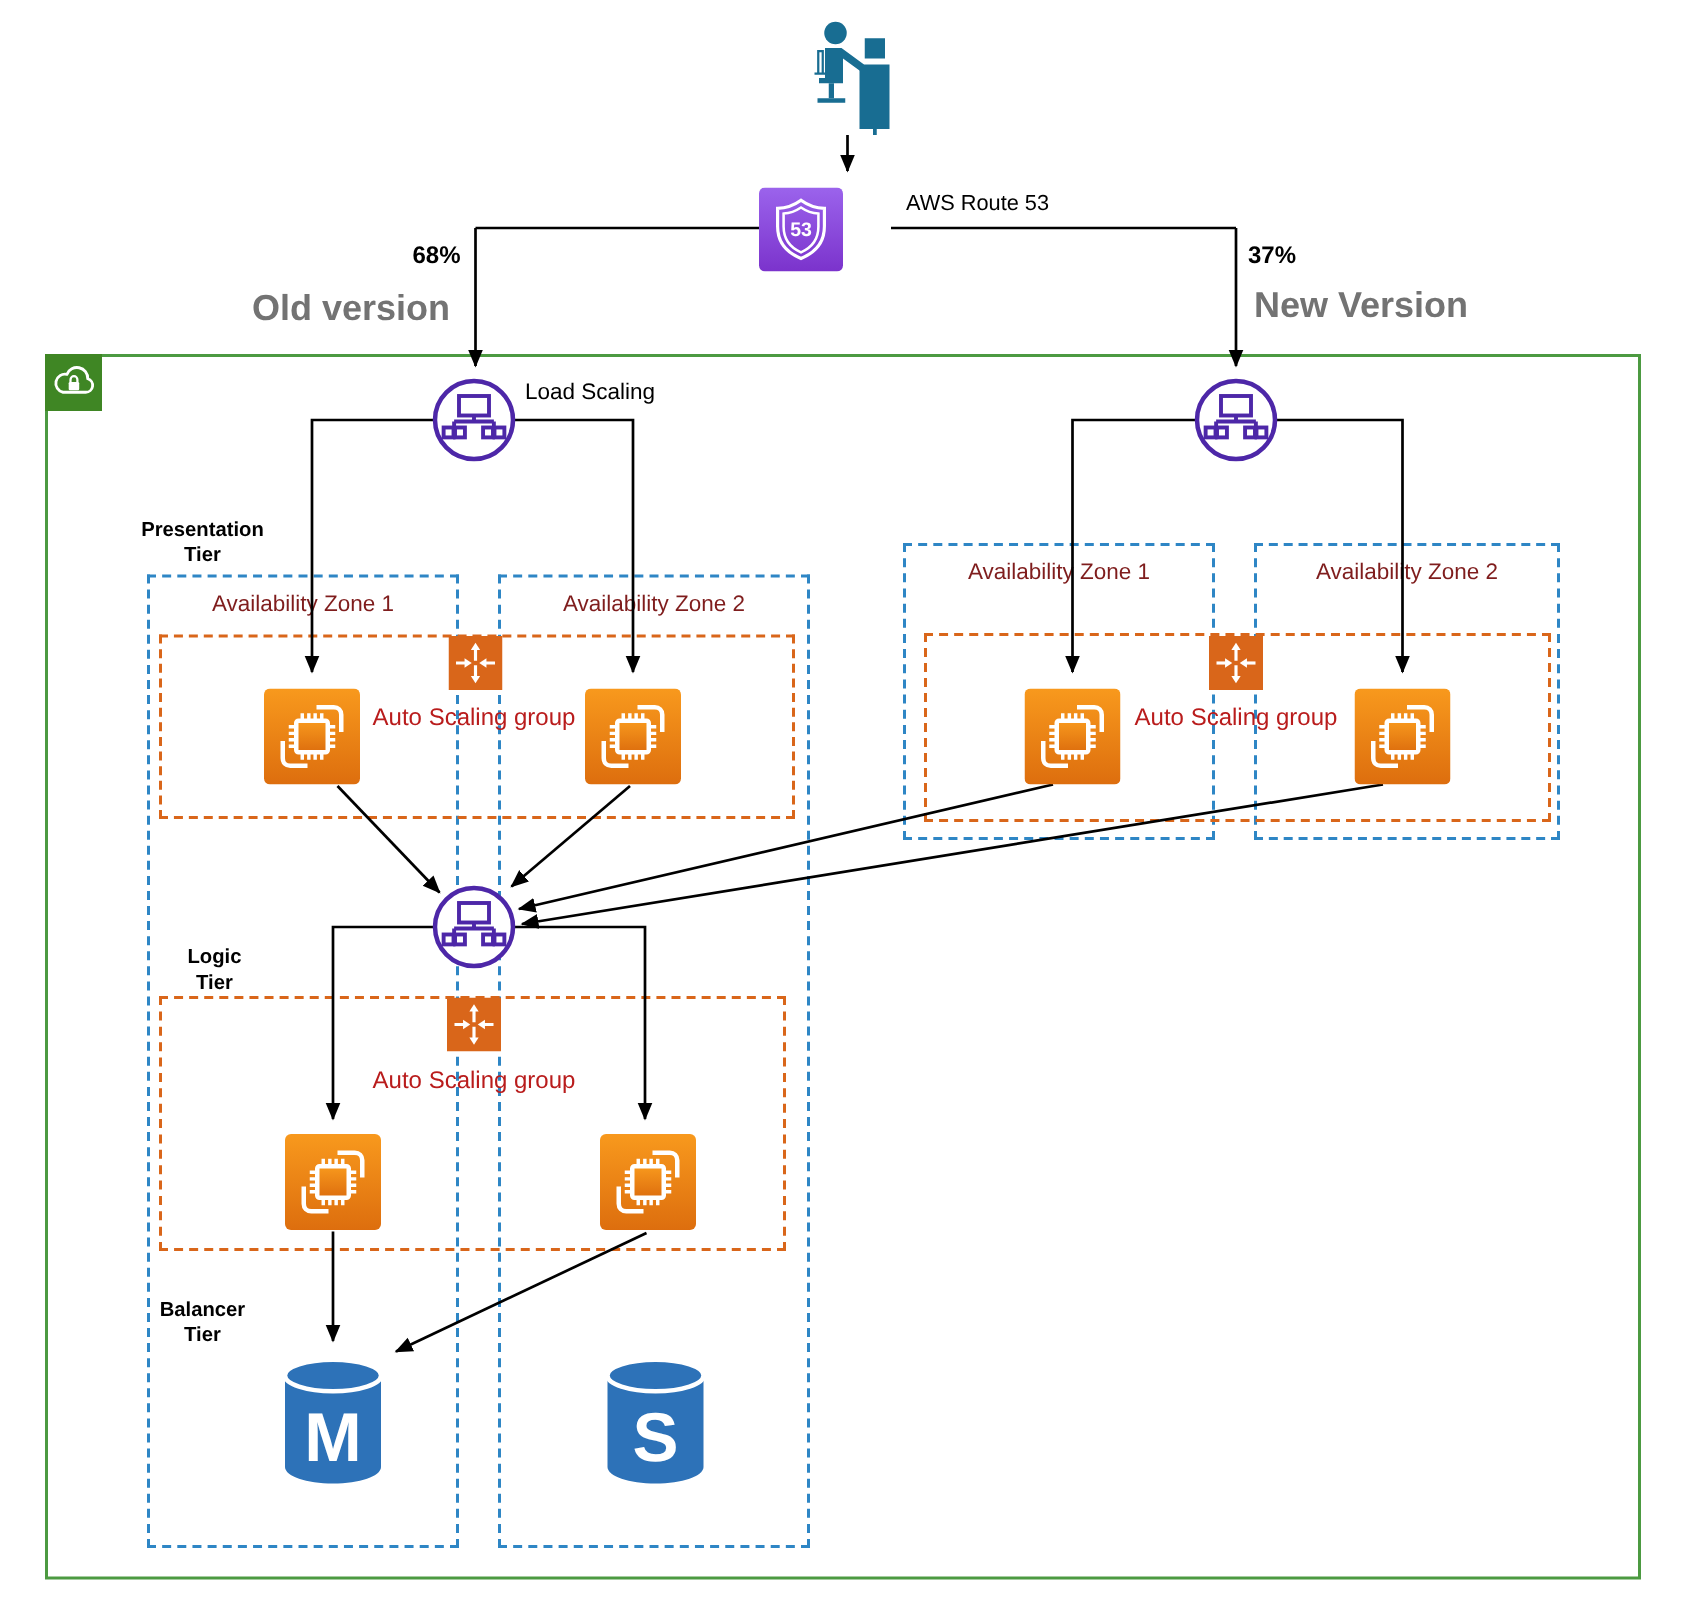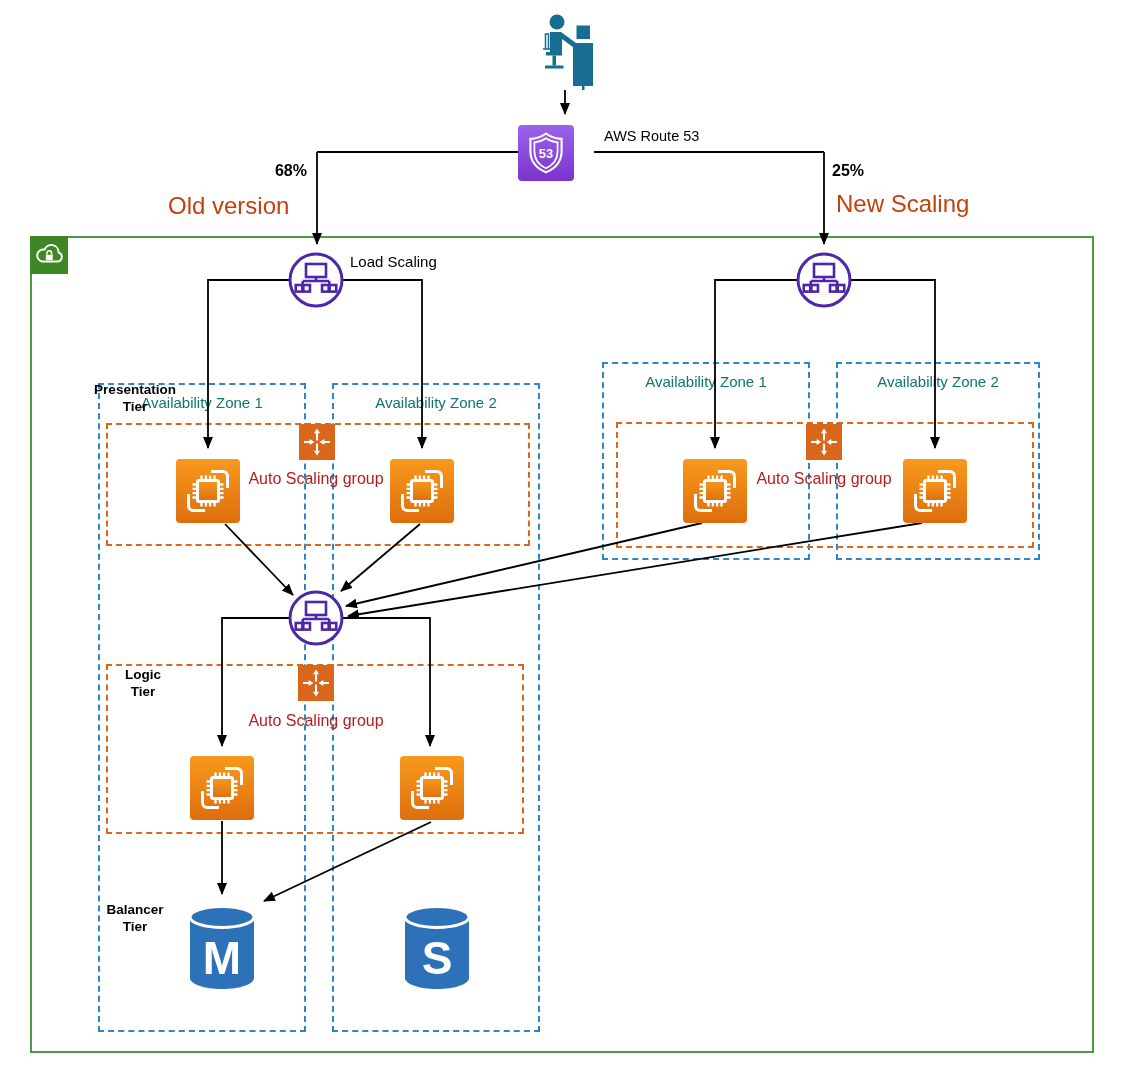--- a/index.html
+++ b/index.html
@@ -6,26 +6,26 @@
   #canvas{
     position:relative;width:1124px;height:1080px;background:#ffffff;
     font-family:"Liberation Sans", sans-serif;color:#000;overflow:hidden;
   }
   .abs{position:absolute;}
   
   .cloud-box{border:2px solid #4C9A41;z-index:1;}
   .az-box{border:2px dashed #2E86C5;z-index:1;}
   .asg-box{border:2px dashed #D9661A;z-index:1;}
   
-  .az-label{width:100%;text-align:center;color:#0f766e;font-size:15px;position:absolute;top:9px;left:0;}
+  .az-label{width:100%;text-align:center;color:#7f1d1d;font-size:15px;position:absolute;top:9px;left:0;}
   .asg-label{color:#b91c1c;font-size:16px;text-align:center;z-index:4;}
-  .tier-label{font-weight:bold;font-size:13.5px;line-height:17px;text-align:center;z-index:4;margin-top:37px;}
+  .tier-label{font-weight:bold;font-size:13.5px;line-height:17px;text-align:center;z-index:4;}
   .bold-label{font-weight:normal;font-size:15px;z-index:4;}
   .pct-label{font-weight:bold;font-size:16px;z-index:4;}
-  .version-label{font-weight:normal;font-size:24px;color:#c2410c;z-index:4;white-space:nowrap;}
+  .version-label{font-weight:bold;font-size:24px;color:#737373;z-index:4;white-space:nowrap;}
   
   .tile{z-index:3;}
   .tile svg{display:block;}
   #connectors{position:absolute;left:0;top:0;z-index:2;}
 </style>
 </head>
 <body>
 
 <div id="canvas">
 
@@ -98,34 +98,34 @@
         <rect x="19.5" y="43.5" width="3.5" height="10"></rect>
         <rect x="12" y="53.5" width="18.5" height="3"></rect>
         <rect x="40" y="31" width="20" height="43"></rect>
         <rect x="43.5" y="13.5" width="13.5" height="13.5"></rect>
         <rect x="49" y="74" width="2.5" height="4"></rect>
       </g>
       <path d="M12.5 22 h3 v15 h-3 z M10 37 h8" fill="none" stroke="#186D92" stroke-width="1.5"></path>
     </svg>
   </div>
 
-  <div class="abs tile" style="left:518px;top:125px;">
+  <div class="abs tile" style="left:506px;top:125px;">
     <svg width="56" height="56" viewBox="0 0 56 56">
       <rect width="56" height="56" rx="4" fill="url(#r53g)"></rect>
       <path d="M28 8.5 C33.2 12.3 38.6 13.8 43.6 13.9 V26 C43.6 37.6 37 43.6 28 47.3 C19 43.6 12.4 37.6 12.4 26 V13.9 C17.4 13.8 22.8 12.3 28 8.5 Z" fill="none" stroke="#fff" stroke-width="2.1"></path>
       <path d="M28 13.3 C32 16 36.4 17.2 39.6 17.4 V26 C39.6 35.4 34.6 40.3 28 43.2 C21.4 40.3 16.4 35.4 16.4 26 V17.4 C19.6 17.2 24 16 28 13.3 Z" fill="none" stroke="#fff" stroke-width="1.7"></path>
       <text x="28" y="32.5" text-anchor="middle" font-size="13" font-weight="bold" fill="#fff" font-family="Liberation Sans, sans-serif">53</text>
     </svg>
   </div>
   <div class="abs bold-label" style="left:604px;top:128px;font-size:14.5px;">AWS Route 53</div>
 
   <div class="abs pct-label" style="left:263px;top:162px;width:44px;text-align:right;">68%</div>
-  <div class="abs pct-label" style="left:832px;top:162px;">25%</div>
+  <div class="abs pct-label" style="left:832px;top:162px;">37%</div>
   <div class="abs version-label" style="left:168px;top:192px;">Old version</div>
-  <div class="abs version-label" style="left:836px;top:190px;">New Scaling</div>
+  <div class="abs version-label" style="left:836px;top:190px;">New Version</div>
 
   <div class="abs tile" style="left:30px;top:236px;">
     <svg width="38" height="38" viewBox="0 0 38 38">
       <rect width="38" height="38" fill="#3F8624"></rect>
       <path d="M12 25.5 h15.2 a4.6 4.6 0 0 0 1.3-9 A7.2 7.2 0 0 0 14.6 13.6 A5.2 5.2 0 0 0 12 25.5 Z" fill="none" stroke="#fff" stroke-width="1.9" stroke-linejoin="round"></path>
       <path d="M17 18.7 v-1.6 a2.3 2.3 0 0 1 4.6 0 v1.6" fill="none" stroke="#fff" stroke-width="1.5"></path>
       <rect x="15.8" y="18.7" width="7" height="5.4" rx="0.8" fill="#fff"></rect>
     </svg>
   </div>
 

